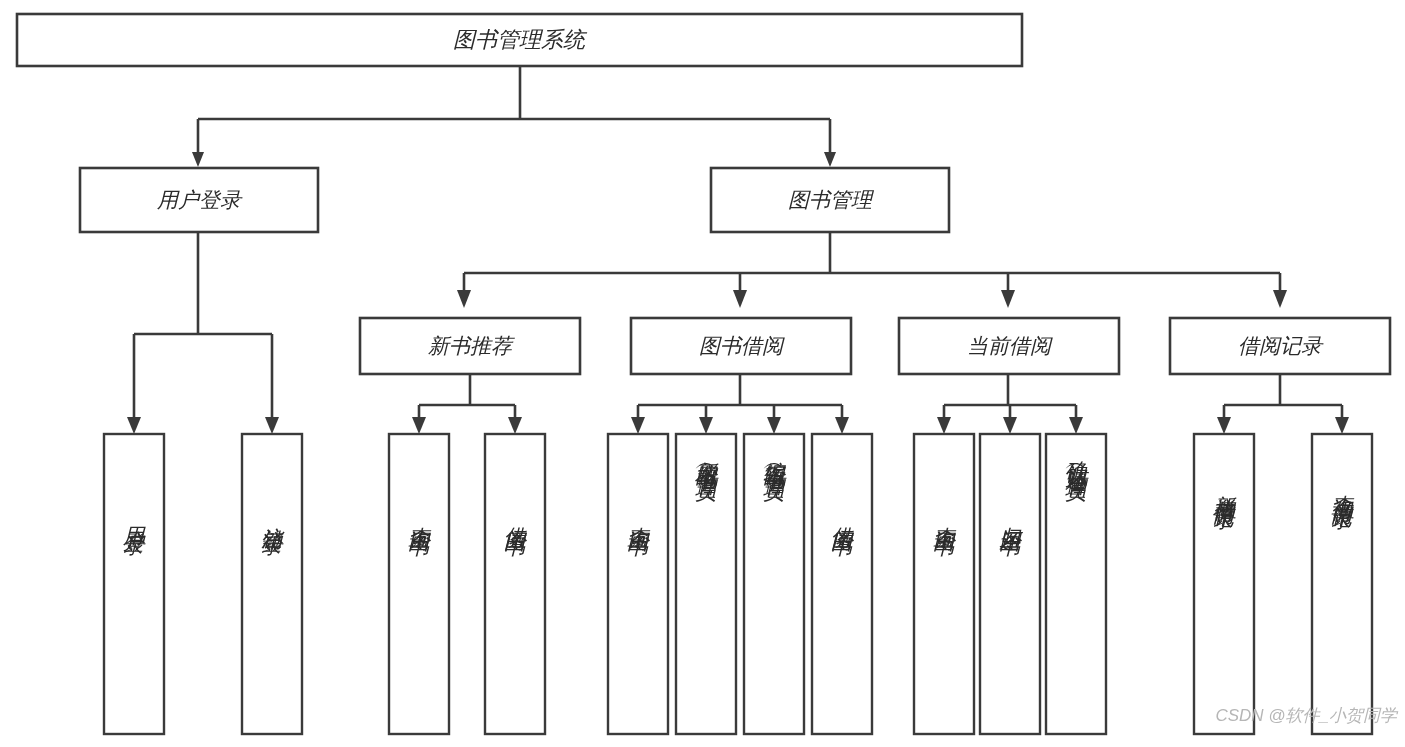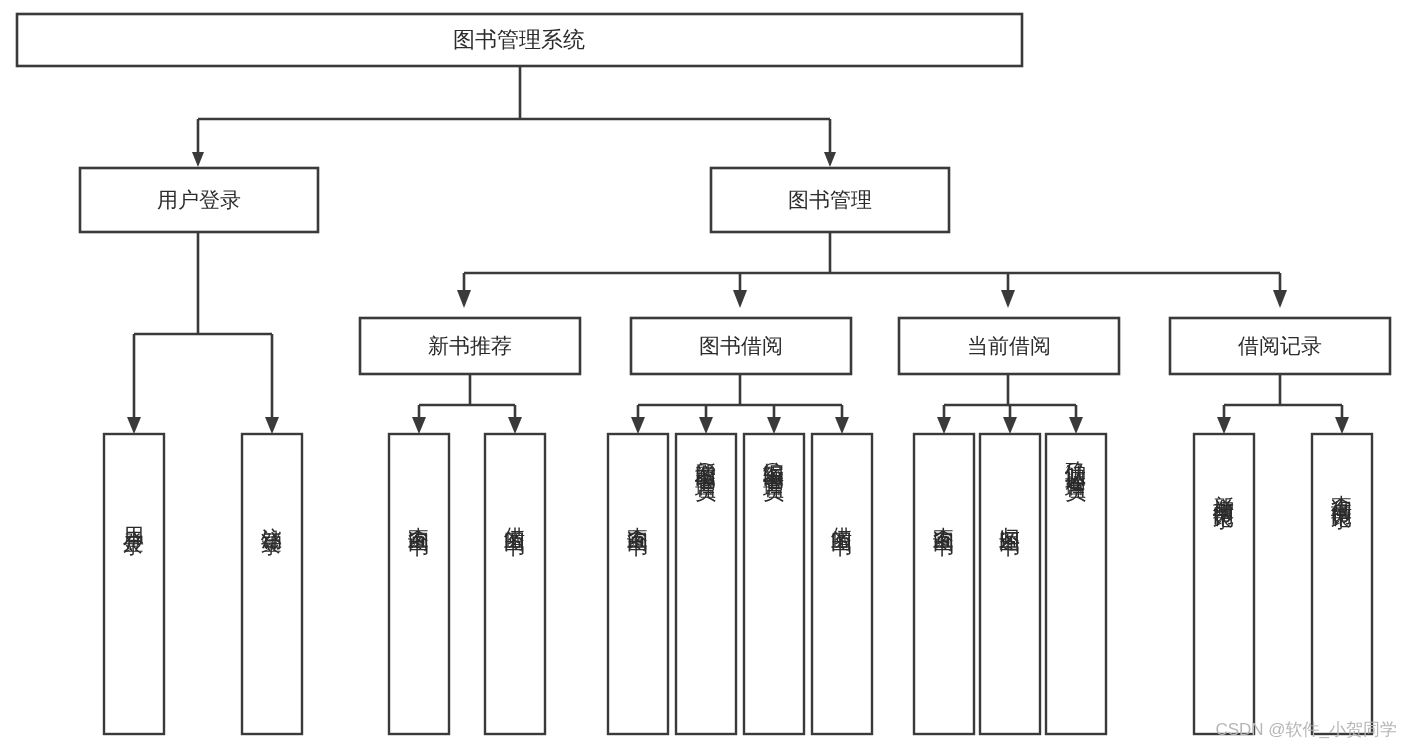--- a/index.html
+++ b/index.html
@@ -9,20 +9,21 @@
   }
   body {
     font-family: "Liberation Sans", "DejaVu Sans", sans-serif;
   }
   #diagram-root {
     position: relative;
     width: 1405px;
     height: 747px;
     background: #ffffff;
     overflow: hidden;
+    font-style: italic;
   }
   svg#tree-svg {
     position: absolute;
     left: 0;
     top: 0;
     width: 1405px;
     height: 747px;
   }
   .node-box {
     fill: #ffffff;
@@ -69,21 +70,21 @@
     letter-spacing: 3px;
     color: #2b2b2b;
     text-align: center;
     white-space: nowrap;
     transform: translate(-50%, 0);
     user-select: none;
   }
   .watermark {
     position: absolute;
     right: 8px;
-    bottom: 6px;
+    bottom: 20px;
     font-family: "Liberation Sans", "DejaVu Sans", sans-serif;
     font-size: 17px;
     color: #b6b6b6;
     white-space: nowrap;
     user-select: none;
   }
 </style>
 </head>
 <body>
 

